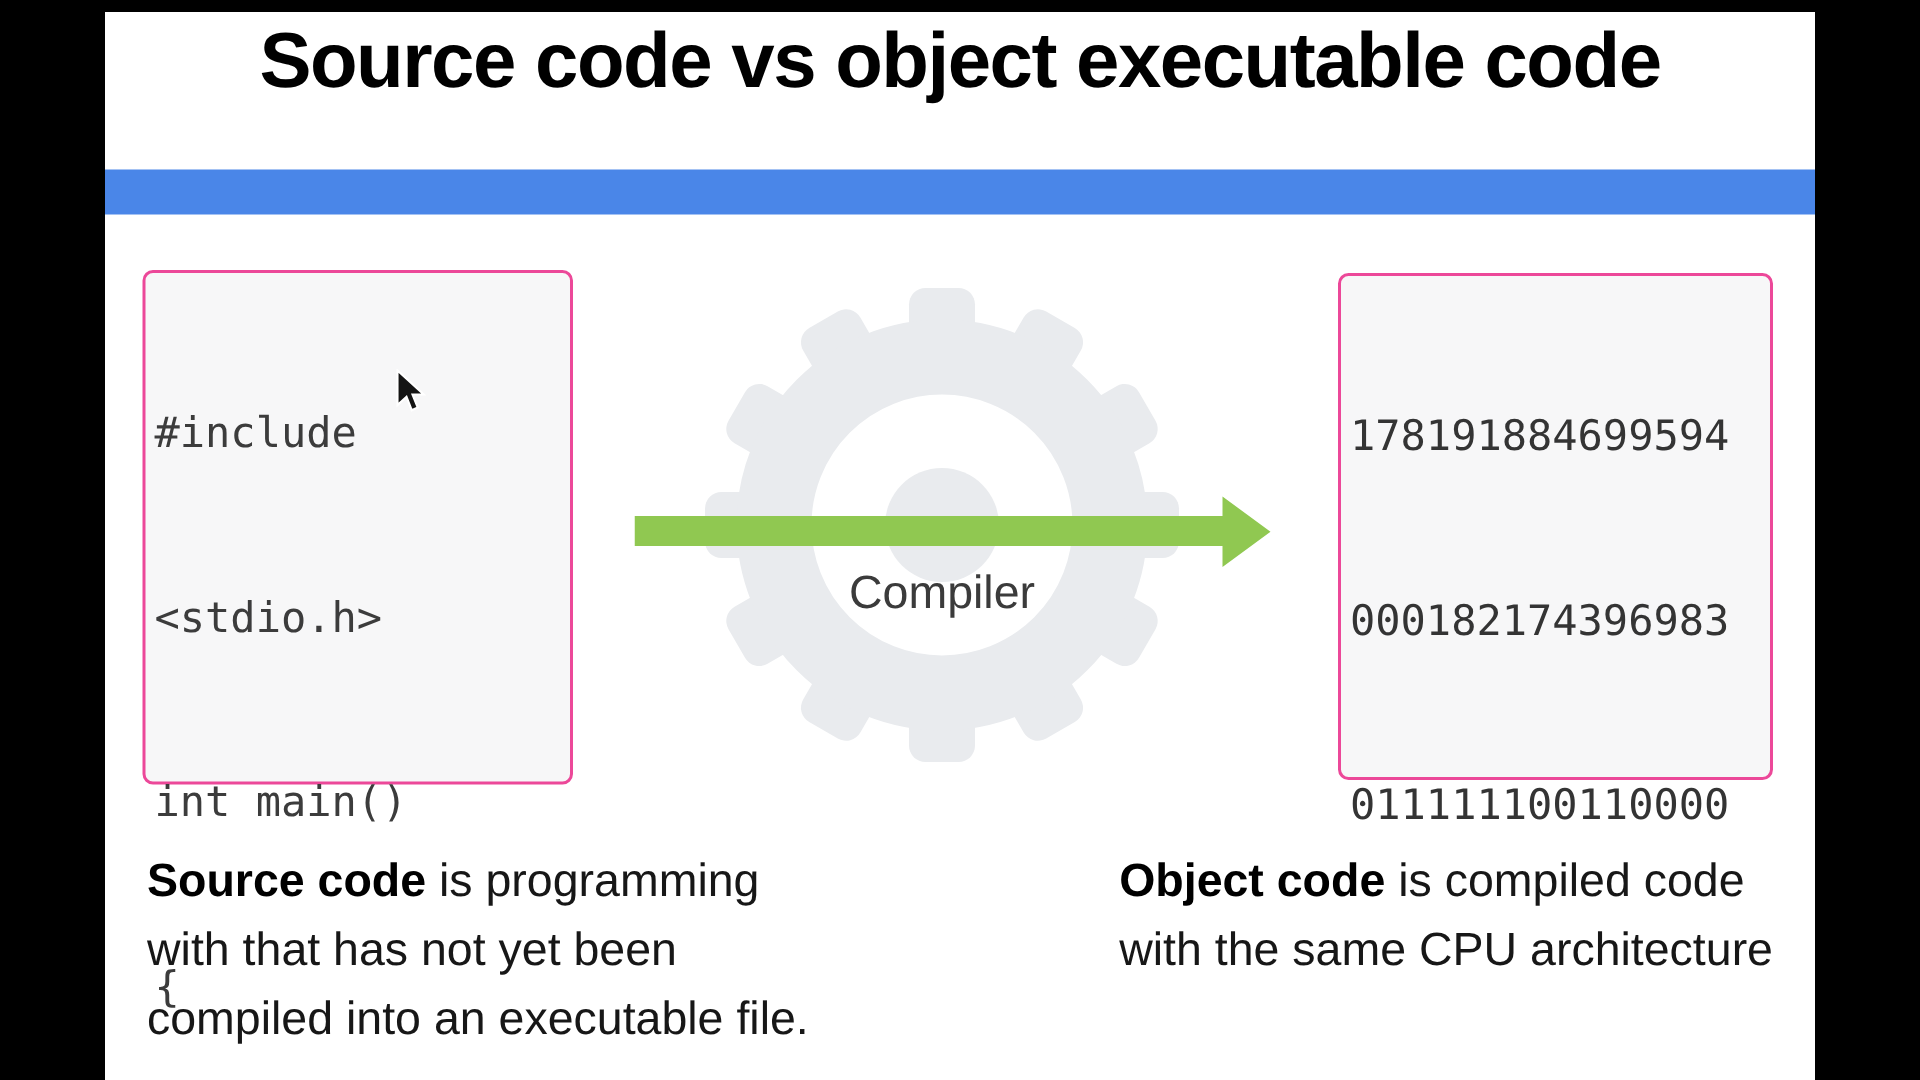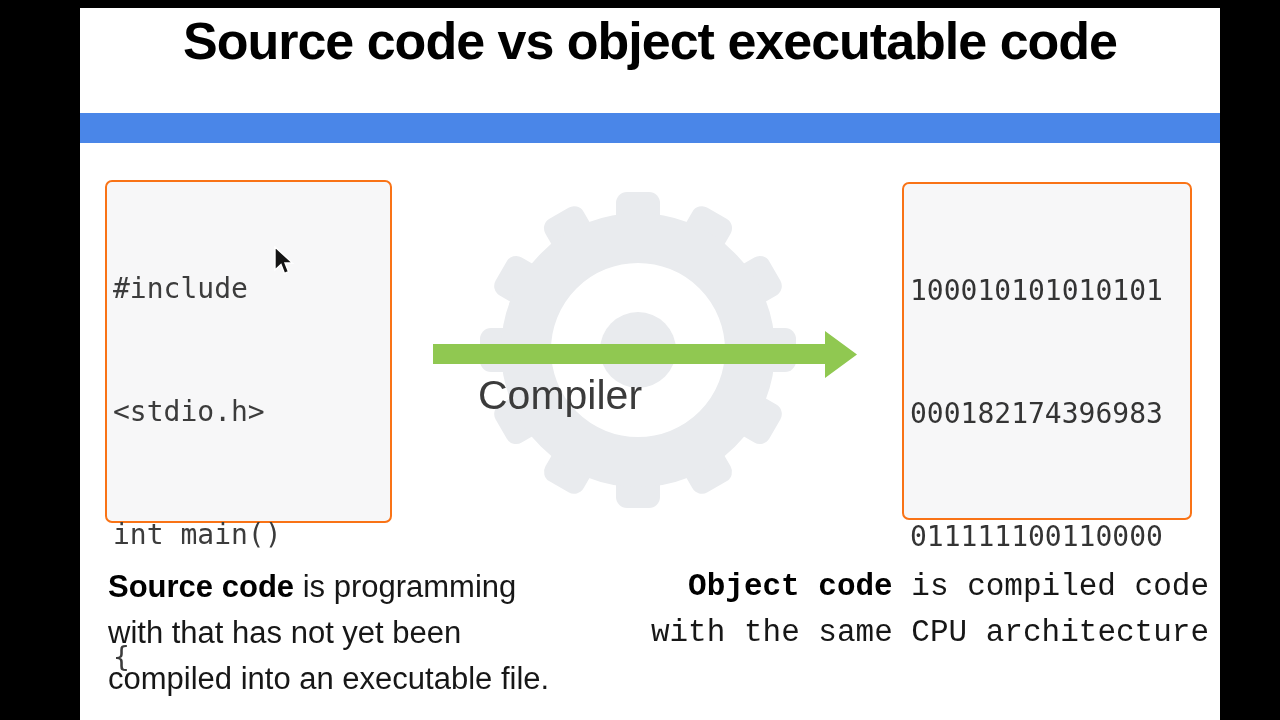--- a/index.html
+++ b/index.html
@@ -1,51 +1,51 @@
 <!DOCTYPE html>
 <html><head>
 <meta charset="utf-8">
 <style>
   html,body{margin:0;padding:0;}
   body{
     width:1280px;height:720px;overflow:hidden;background:#000;
     font-family:"Liberation Sans", sans-serif;
   }
   .frame{position:relative;width:1280px;height:720px;background:#000;}
-  .slide{position:absolute;left:70px;top:8px;width:1140px;height:712px;background:#ffffff;margin-left:10px;}
+  .slide{position:absolute;left:70px;top:8px;width:1140px;height:712px;background:#ffffff;}
 
   .title{
     position:absolute;top:2px;left:0;width:100%;text-align:center;
     font-size:52px;line-height:62px;font-weight:bold;color:#000;
     letter-spacing:-1px;white-space:nowrap;
   }
   .accent-bar{position:absolute;top:105px;left:0;width:100%;height:30px;background:#4a86e8;}
 
   .code-box{
     position:absolute;box-sizing:border-box;
-    background:#f7f7f8;border:2px solid #f97316;border-radius:7px;
+    background:#f7f7f8;border:2px solid #ec4899;border-radius:7px;
     font-family:"DejaVu Sans Mono", monospace;
     font-size:28px;line-height:41px;color:#3c3c3c;
     padding:4px 6px;white-space:pre;
   }
   .code-box.source{left:25px;top:172px;width:287px;height:343px;}
   .code-box.object{left:822px;top:174px;width:290px;height:338px;color:#343434;}
 
   .gear{position:absolute;left:398px;top:182px;width:320px;height:320px;}
   .arrow-svg{position:absolute;left:353px;top:322px;width:430px;height:50px;}
   .compiler-label{
-    position:absolute;left:398px;top:368px;width:320px;
-    font-size:41px;line-height:38px;color:#3b3b3b;
+    position:absolute;left:398px;top:368px;width:320px;text-align:center;
+    font-size:31px;line-height:38px;color:#3b3b3b;
   }
   .cursor{position:absolute;left:193px;top:238px;width:24px;height:32px;}
 
   .caption{position:absolute;top:556px;font-size:31px;line-height:46px;color:#171717;}
   .caption .b{font-weight:bold;color:#000000;}
   .caption.source{left:28px;text-align:left;}
-  .caption.object{right:11px;text-align:right;font-family:Liberation Mono, monospace;}
+  .caption.object{right:28px;}
 </style>
 </head>
 <body>
 
 <div class="frame">
   <div class="slide">
 
     <div class="title">Source code vs object executable code</div>
 
     <div class="accent-bar"></div>
@@ -86,21 +86,21 @@
       </g>
     </svg>
 
     <svg class="arrow-svg" viewBox="0 0 430 50">
       <polygon points="0,14 392,14 392,1 424,24.5 392,48 392,34 0,34" fill="#90c851"></polygon>
     </svg>
 
     <div class="compiler-label">Compiler</div>
 
     <div class="code-box object">
-      <div>100010101010101</div>
+      <div>178191884699594</div>
       <div>000182174396983</div>
       <div>011111100110000</div>
       
       
       
       
     </div>
 
     <div class="caption source">
       <div><span class="b">Source code</span><span> is programming</span></div>

